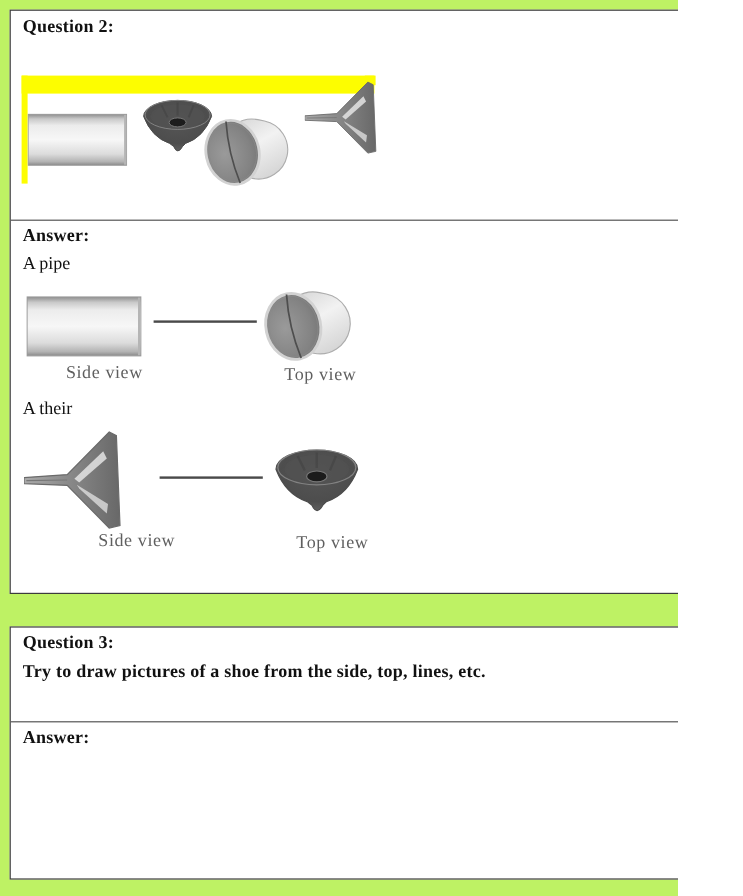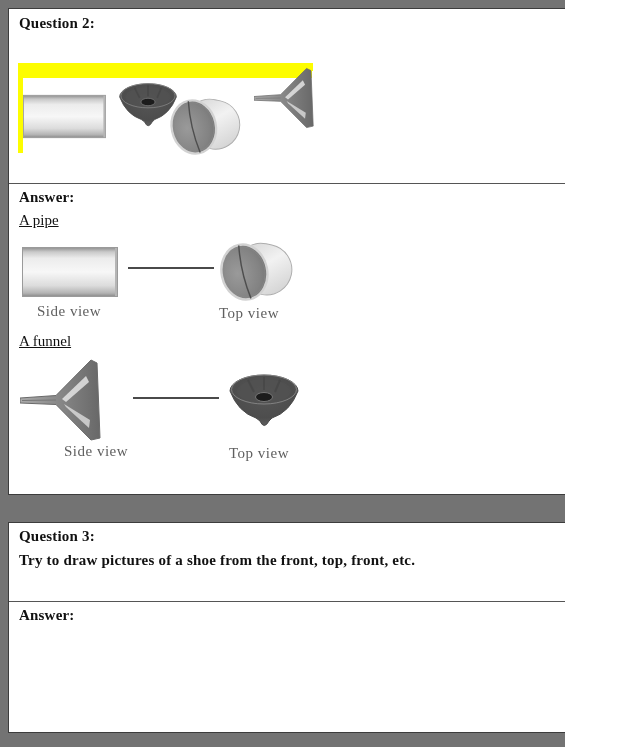--- a/index.html
+++ b/index.html
@@ -1,34 +1,34 @@
 <!DOCTYPE html>
 <html><head>
 <meta charset="utf-8">
 <style>
   * { margin:0; padding:0; box-sizing:border-box; }
   html,body { width:619px; height:747px; background:#ffffff; font-family:"Liberation Serif", serif; color:#111; }
-  .page { position:relative; width:565px; height:747px; background:#737373; overflow:hidden; }
+  .page { position:relative; width:565px; height:747px; background:#bef264; overflow:hidden; }
 
   .card { position:absolute; background:#fff; border:1px solid #3c3c3c; }
   #card-q2 { left:8px; top:8px; width:599px; height:487px; }
   #card-q3 { left:8px; top:522px; width:599px; height:211px; }
 
   .bold-line { position:absolute; font-weight:bold; font-size:15px; letter-spacing:.2px; white-space:nowrap; }
-  .plain-line { position:absolute; font-weight:normal; font-size:15px; white-space:nowrap;text-decoration:underline; }
+  .plain-line { position:absolute; font-weight:normal; font-size:15px; white-space:nowrap; }
 
   .divider { position:absolute; left:0; width:100%; height:0; border-top:1px solid #555; }
 
   .hl { position:absolute; background:#fdfd00; }
 
   .fig { position:absolute; }
 
   .connector { position:absolute; height:2px; background:#4a4a4a; }
 
-  .view-label { position:absolute; font-size:15px; color:#5f5f5f; text-align:left; letter-spacing:.5px; }
+  .view-label { position:absolute; font-size:15px; color:#5f5f5f; text-align:right; letter-spacing:.5px; }
 
   .disclaimer { position:absolute; left:10px; right:11px; font-size:15px; line-height:28px; text-align:justify; color:#161616; }
 </style>
 </head>
 <body>
 
 <svg width="0" height="0" style="position:absolute" aria-hidden="true">
   <defs>
     <linearGradient id="gPipeSide" x1="0" y1="0" x2="0" y2="1">
       <stop offset="0" stop-color="#8f8f8f"></stop>
@@ -118,21 +118,21 @@
       <g transform="rotate(-12 27 33)">
         <ellipse cx="27" cy="33" rx="23.5" ry="28.5" fill="url(#gPipeOpen)" stroke="#d2d2d2" stroke-width="2.5"></ellipse>
         <ellipse cx="27" cy="33" rx="21" ry="26" fill="none" stroke="#8b8b8b" stroke-width="1" opacity="0.6"></ellipse>
         <path d="M27,5 Q23,33 28,61" stroke="#4e4e4e" stroke-width="1.5" fill="none"></path>
       </g>
     </svg>
 
     <div class="view-label" style="left:28px; top:294px; width:82px;">Side view</div>
     <div class="view-label" style="left:210px; top:296px; width:78px;">Top view</div>
 
-    <div class="plain-line" style="left:10px; top:324px;">A funnel</div>
+    <div class="plain-line" style="left:10px; top:324px;">A their</div>
 
     <svg class="fig" style="left:11px; top:349px;" width="100" height="84" viewBox="0 0 100 84">
       <path d="M0,40 L36,37.5 L71,2 L77,5 L80,80 L71,82 L36,46.5 L0,45 Z" fill="url(#gFunnelSide)" stroke="#6a6a6a" stroke-width="1"></path>
       <polygon points="42,41 66,18 69,24 46,44" fill="#e4e4e4" opacity="0.85"></polygon>
       <polygon points="44,46 70,62 69,70 46,49" fill="#dddddd" opacity="0.8"></polygon>
       <path d="M2,42.5 L36,42" stroke="#777" stroke-width="1" fill="none"></path>
     </svg>
 
     <div class="connector" style="left:124px; top:388px; width:86px;"></div>
 
@@ -144,20 +144,20 @@
       <ellipse cx="36" cy="25" rx="8.5" ry="4.5" fill="#1c1c1c" stroke="#777" stroke-width="1"></ellipse>
     </svg>
 
     <div class="view-label" style="left:55px; top:434px; width:82px;">Side view</div>
     <div class="view-label" style="left:220px; top:436px; width:78px;">Top view</div>
 
   </div>
 
   <div class="card" id="card-q3">
     <div class="bold-line" style="left:10px; top:5px;">Question 3:</div>
-    <div class="bold-line" style="left:10px; top:29px;">Try to draw pictures of a shoe from the front, top, front, etc.</div>
+    <div class="bold-line" style="left:10px; top:29px;">Try to draw pictures of a shoe from the side, top, lines, etc.</div>
 
     <div class="divider" style="top:78px;"></div>
     <div class="bold-line" style="left:10px; top:84px;">Answer:</div>
 
   </div>
 
 </div>
 
 </body></html>

